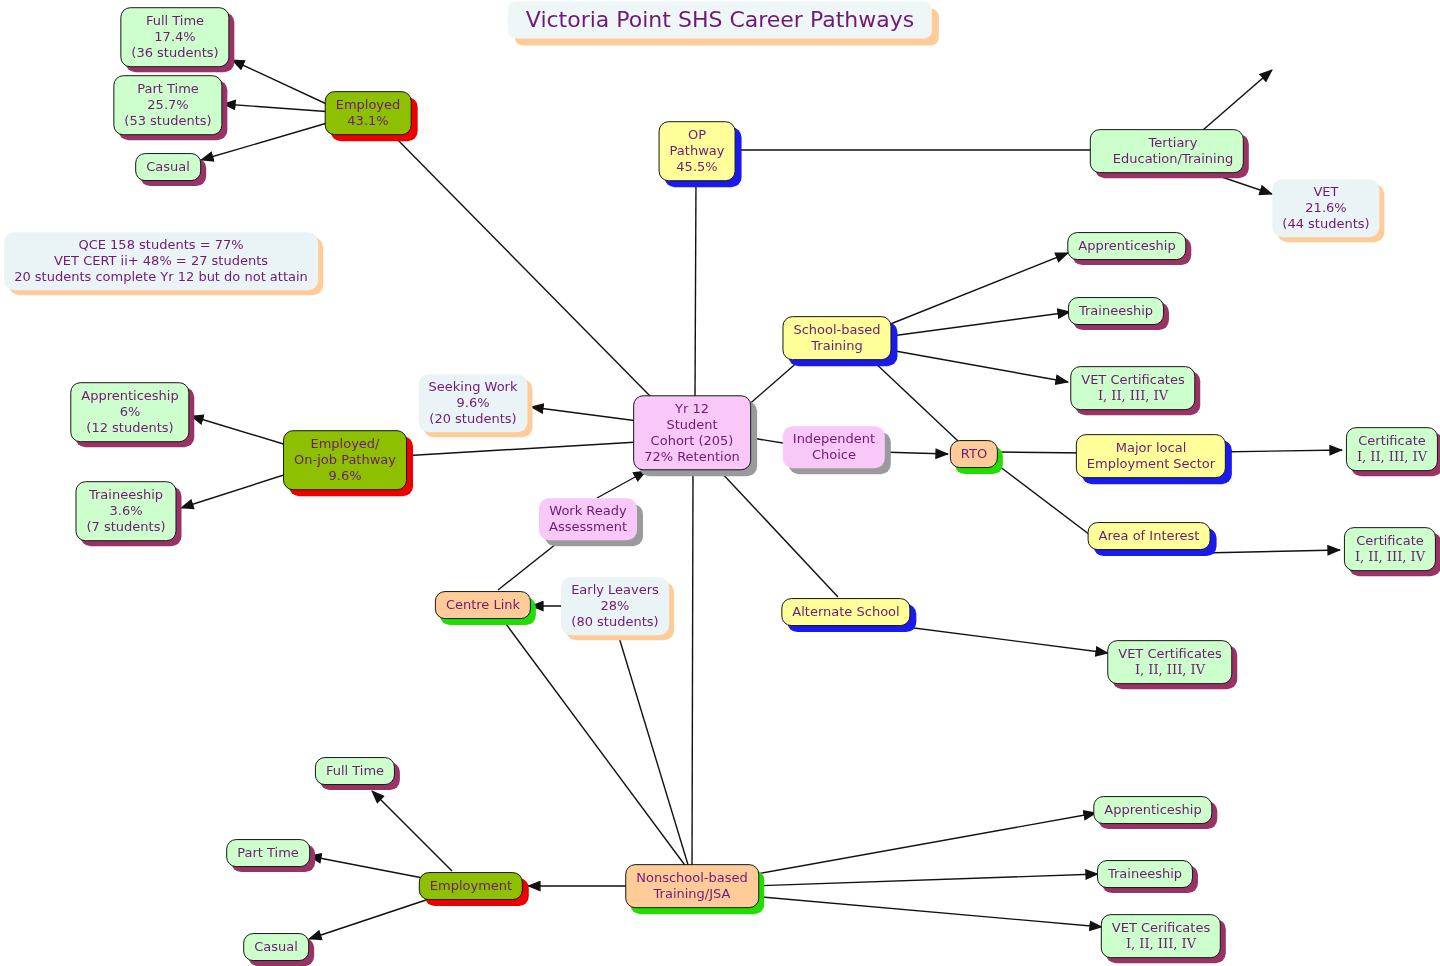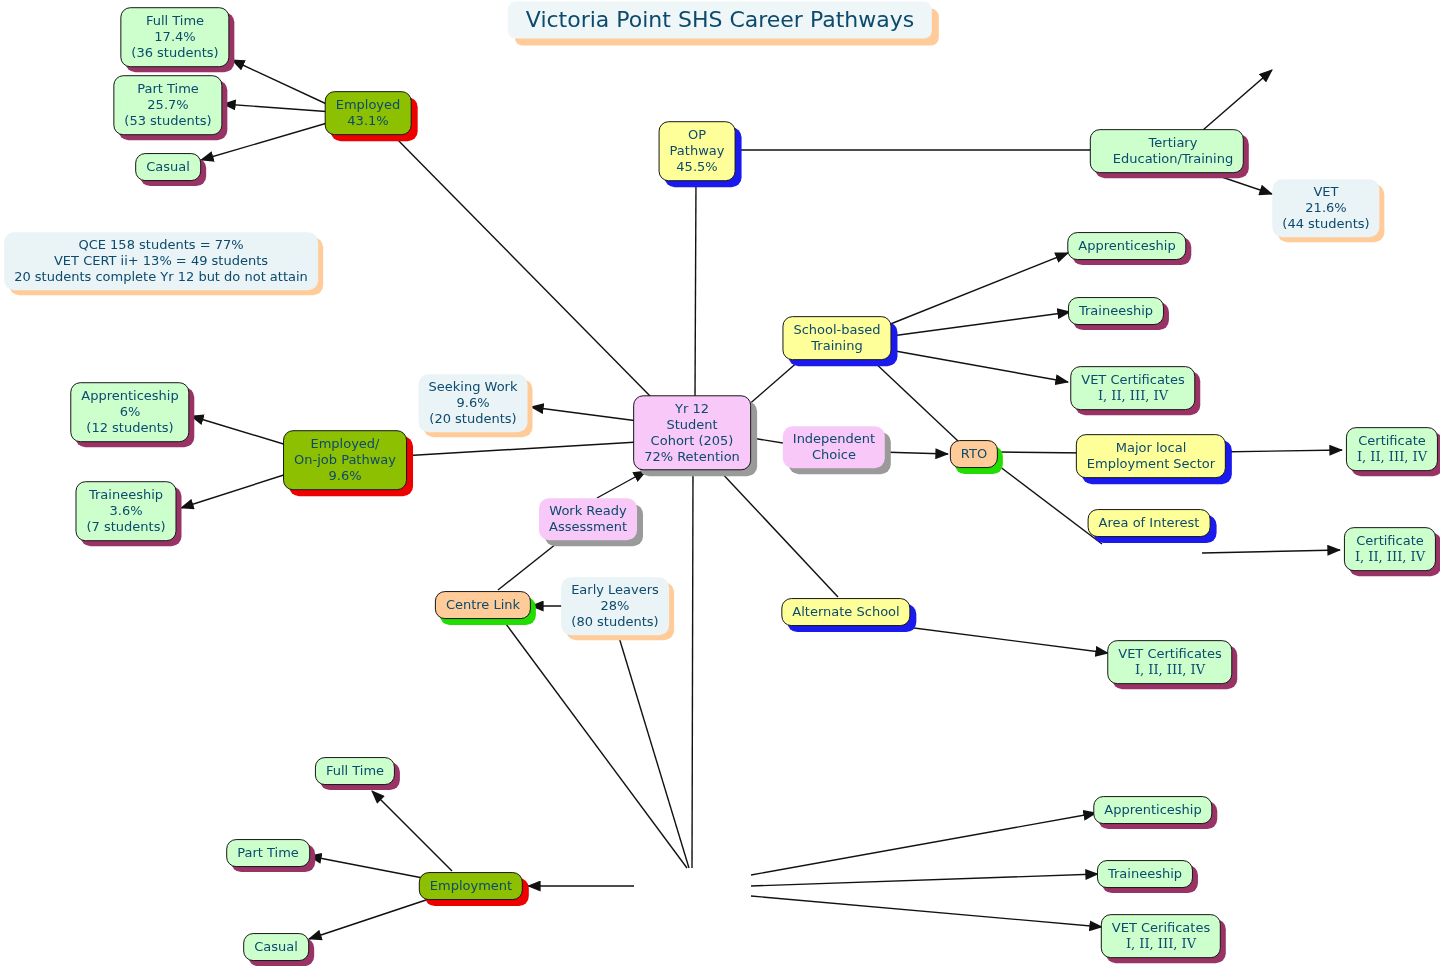--- a/index.html
+++ b/index.html
@@ -9,21 +9,21 @@
     --orange-fill:#ffcc99; --orange-shadow:#22dd00; --grey-fill:#eaf3f5;
     --grey-shadow:#ffcc99; --edge:#111111;
   }
   html,body{margin:0;padding:0;}
   body{font-family:"DejaVu Sans","Liberation Sans",sans-serif;background:var(--canvas-bg);}
   #canvas{position:relative;width:1440px;height:966px;overflow:hidden;background:var(--canvas-bg);}
   svg.edges{position:absolute;left:0;top:0;z-index:1;}
   svg.edges line{stroke:var(--edge);stroke-width:1.4;}
   .node{
     position:absolute;z-index:2;transform:translate(-50%,-50%);
-    text-align:center;font-size:13px;line-height:1.22;color:#0c4a6e;
+    text-align:center;font-size:13px;line-height:1.22;color:#701a75;
     padding:5px 10px;border-radius:10px;white-space:nowrap;
   }
   .green{background:var(--green-fill);border:1.6px solid #161616;box-shadow:5px 5px 0 var(--green-shadow);}
   .green-soft{background:var(--green-fill);border:1px solid #8a8a8a;box-shadow:5px 5px 0 var(--green-shadow);}
   .olive{background:var(--olive-fill);border:1.6px solid #161616;box-shadow:6px 6px 0 var(--olive-shadow);}
   .yellow{background:var(--yellow-fill);border:1.4px solid #161616;box-shadow:6px 6px 0 var(--yellow-shadow);}
   .pink{background:var(--pink-fill);box-shadow:6px 6px 0 var(--pink-shadow);}
   .pink-border{background:var(--pink-fill);border:1.6px solid #161616;box-shadow:6px 6px 0 var(--pink-shadow);}
   .orange{background:var(--orange-fill);border:1.4px solid #161616;box-shadow:5px 6px 0 var(--orange-shadow);}
   .grey{background:var(--grey-fill);box-shadow:5px 5px 0 var(--grey-shadow);}
@@ -106,21 +106,21 @@
   <div class="node green" style="left:168px;top:167px;">
     <div>Casual</div>
   </div>
   <div class="node olive" style="left:368px;top:113px;">
     <div>Employed</div>
     <div>43.1%</div>
   </div>
 
   <div class="node grey" style="left:161px;top:261px;text-align:center;">
     <div>QCE 158 students = 77%</div>
-    <div>VET CERT ii+ 13% = 49 students</div>
+    <div>VET CERT ii+ 48% = 27 students</div>
     <div>20 students complete Yr 12 but do not attain</div>
   </div>
 
   <div class="node yellow" style="left:697px;top:151px;">
     <div>OP</div>
     <div>Pathway</div>
     <div>45.5%</div>
   </div>
   <div class="node green" style="left:1167px;top:151px;padding-left:22px;">
     <div>Tertiary</div>
@@ -161,21 +161,21 @@
     <div>RTO</div>
   </div>
   <div class="node yellow" style="left:1151px;top:456px;">
     <div>Major local</div>
     <div>Employment Sector</div>
   </div>
   <div class="node green" style="left:1392px;top:449px;">
     <div>Certificate</div>
     <div class="serif">I, II, III, IV</div>
   </div>
-  <div class="node yellow" style="left:1149px;top:523px;">
+  <div class="node yellow" style="left:1149px;top:536px;">
     <div>Area of Interest</div>
   </div>
   <div class="node green" style="left:1390px;top:549px;">
     <div>Certificate</div>
     <div class="serif">I, II, III, IV</div>
   </div>
 
   <div class="node grey" style="left:473px;top:403px;">
     <div>Seeking Work</div>
     <div>9.6%</div>
@@ -224,20 +224,24 @@
   </div>
   <div class="node green" style="left:268px;top:853px;">
     <div>Part Time</div>
   </div>
   <div class="node green" style="left:276px;top:947px;">
     <div>Casual</div>
   </div>
   <div class="node olive" style="left:471px;top:886px;">
     <div>Employment</div>
   </div>
+  <div class="node orange" style="left:692px;top:886px;">
+    <div>Nonschool-based</div>
+    <div>Training/JSA</div>
+  </div>
 
   <div class="node green" style="left:1153px;top:810px;">
     <div>Apprenticeship</div>
   </div>
   <div class="node green" style="left:1145px;top:874px;">
     <div>Traineeship</div>
   </div>
   <div class="node green" style="left:1161px;top:936px;">
     <div>VET Cerificates</div>
     <div class="serif">I, II, III, IV</div>

